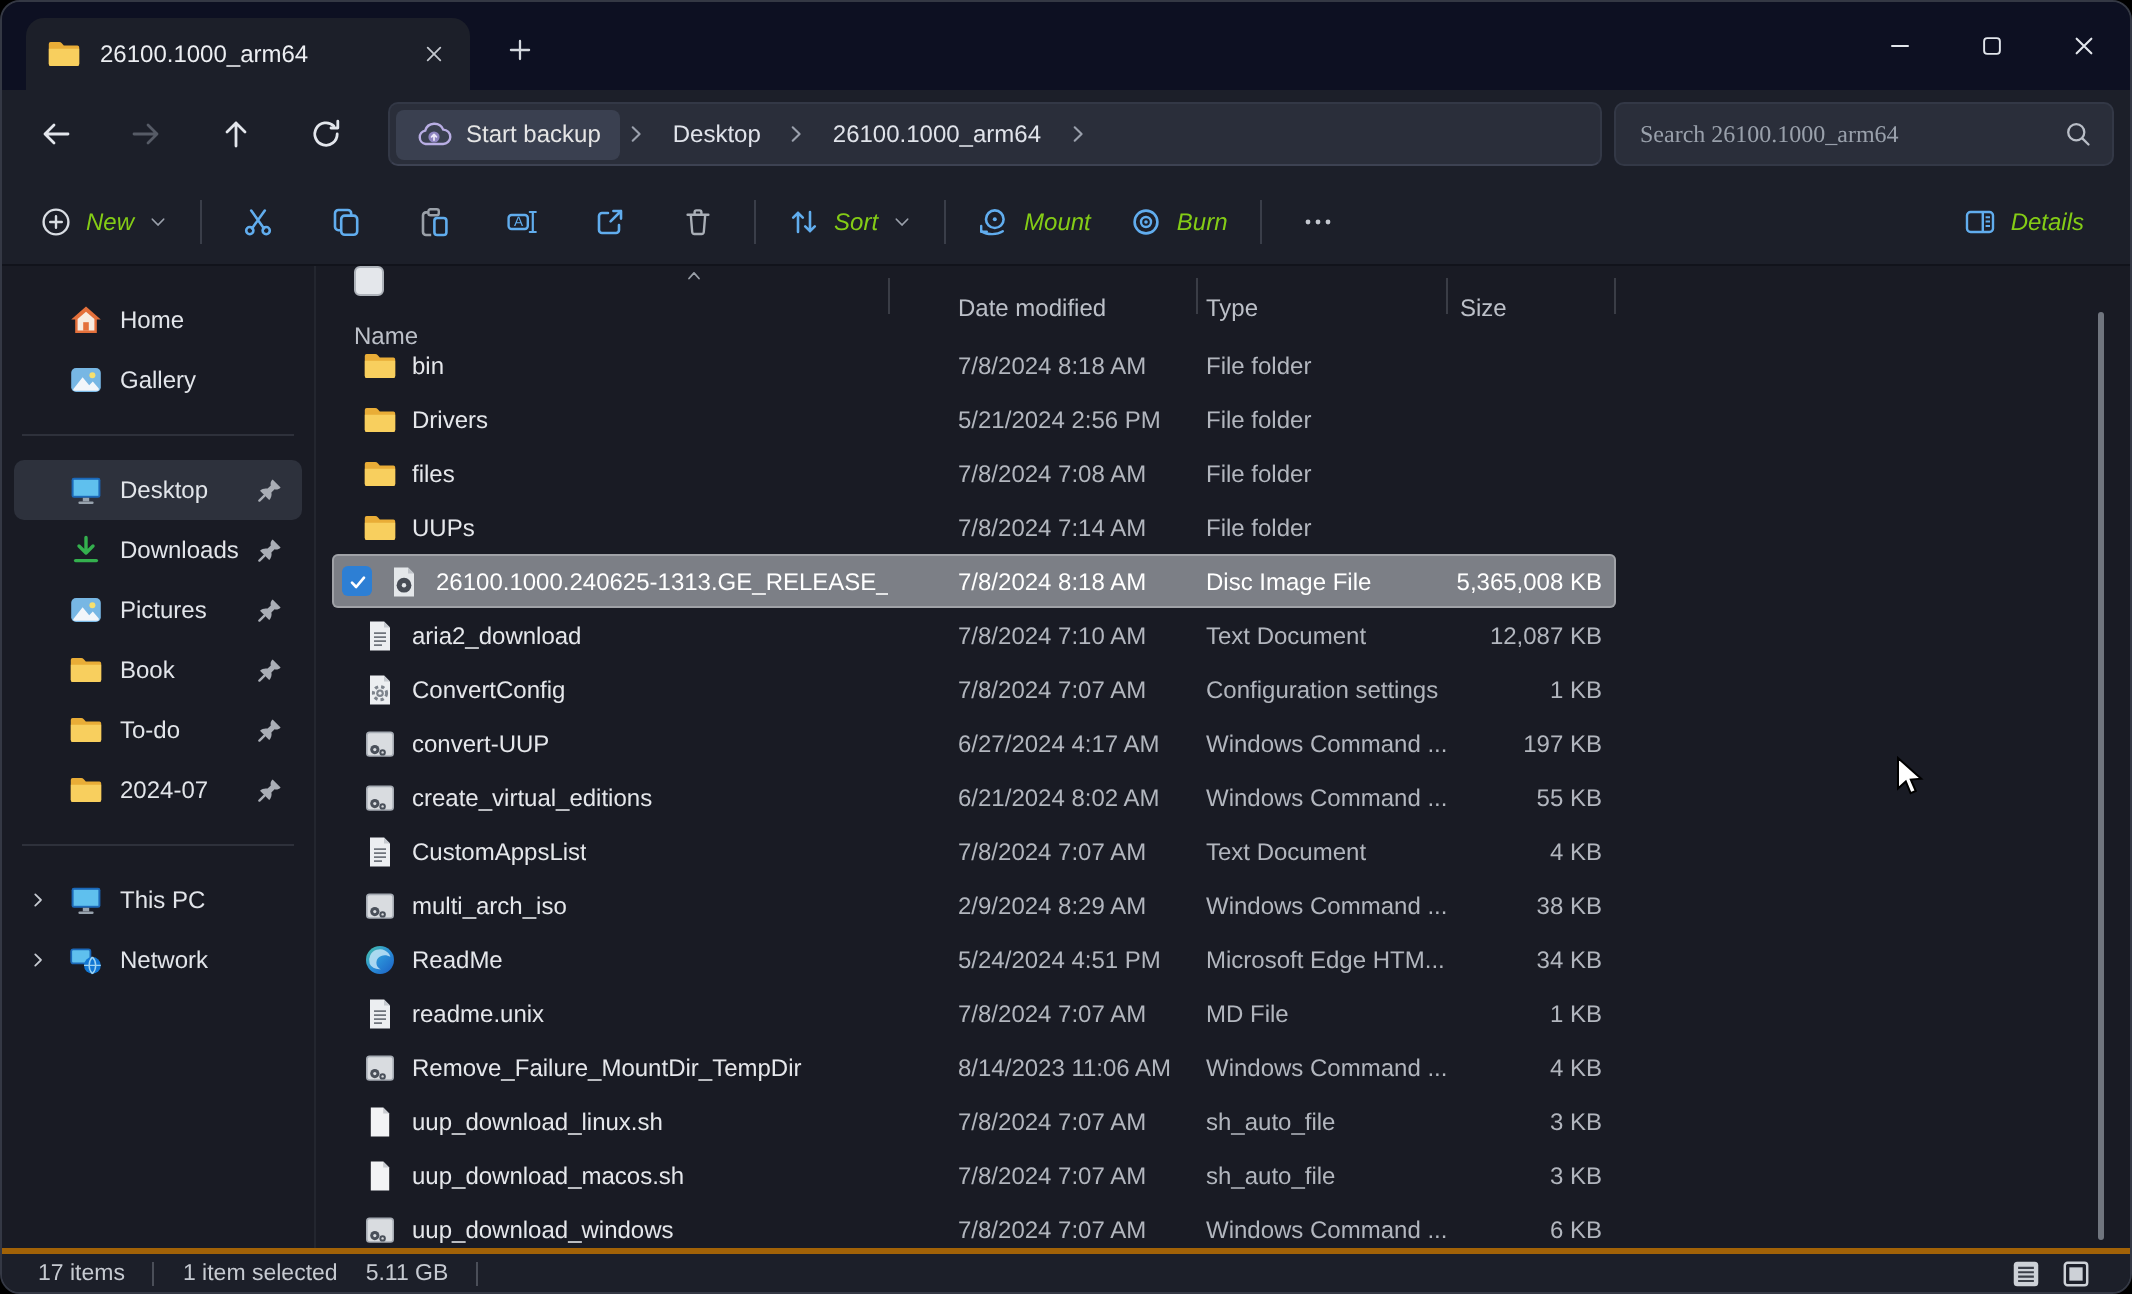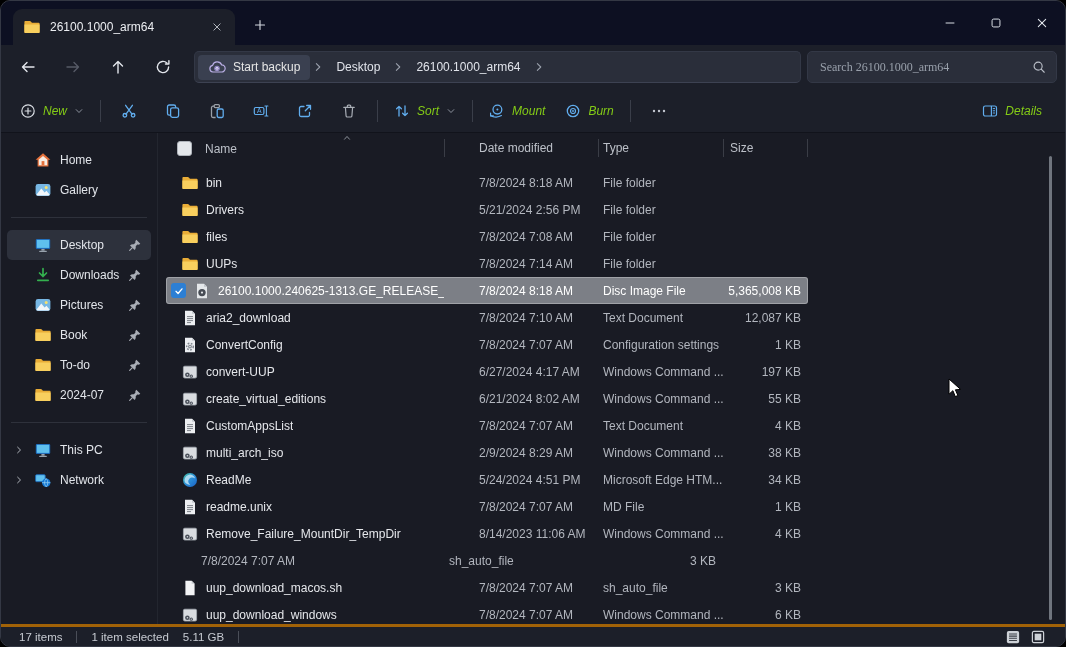--- a/index.html
+++ b/index.html
@@ -37,21 +37,21 @@
   
   .main{position:absolute;top:132px;left:0;right:0;bottom:22px;background:#191b24;}
   .sidebar{position:absolute;left:0;top:0;width:157px;height:100%;border-right:1px solid #23262f;padding-top:12px;}
   .side-item{position:relative;height:30px;margin:0 6px;border-radius:5px;display:flex;align-items:center;padding-left:28px;gap:9px;font-size:12px;color:#e2e5ea;}
   .side-item.selected{background:#2d313c;}
   .side-chev{position:absolute;left:7px;color:#c6cad1;display:flex;}
   .side-pin{position:absolute;right:10px;display:flex;}
   .side-divider{height:1px;background:#2e313b;margin:12px 10px;}
   .filelist{position:absolute;left:165px;top:0;width:660px;height:100%;}
   .listheader{position:relative;display:grid;grid-template-columns:278px 154px 125px 85px;width:642px;height:30px;align-items:center;color:#bcc0c8;font-size:12px;}
-  .lh-name{display:flex;align-items:flex-end;gap:13px;padding-left:11px;}
+  .lh-name{display:flex;align-items:flex-start;gap:13px;padding-left:11px;flex-direction:column;}
   .hdr-cbx{width:15px;height:15px;border-radius:3px;background:#e4e7eb;border:1px solid #aeb3ba;}
   .col-sep{position:absolute;top:6px;width:1px;height:18px;background:#3a3d46;}
   .sort-caret{position:absolute;left:176px;top:0px;color:#9aa0a8;display:flex;}
   .rows{position:absolute;top:36px;left:0;}
   .row{display:grid;grid-template-columns:278px 154px 125px 85px;width:642px;height:27px;align-items:center;font-size:12px;color:#b2b6be;border-radius:3px;}
   .c-name{display:flex;align-items:center;gap:8px;padding-left:16px;color:#e5e7eb;white-space:nowrap;overflow:hidden;}
   .c-date{padding-left:7px;white-space:nowrap;margin-left:28px;}
   .c-type{padding-left:5px;white-space:nowrap;overflow:hidden;}
   .c-size{text-align:right;padding-right:7px;white-space:nowrap;}
   .row.selected{background:#7c7f86;box-shadow:inset 0 0 0 1px rgba(255,255,255,.28);}
@@ -727,20 +727,26 @@
               <svg class="fic">
                 <use href="#i-cmd-file"></use>
               </svg>
               <span class="name-text">Remove_Failure_MountDir_TempDir</span>
             </div>
             <div class="c-date">8/14/2023 11:06 AM</div>
             <div class="c-type">Windows Command ...</div>
             <div class="c-size">4 KB</div>
           </div>
           <div class="row">
+            <div class="c-name">
+              <svg class="fic">
+                <use href="#i-plain-file"></use>
+              </svg>
+              <span class="name-text">uup_download_linux.sh</span>
+            </div>
             <div class="c-date">7/8/2024 7:07 AM</div>
             <div class="c-type">sh_auto_file</div>
             <div class="c-size">3 KB</div>
           </div>
           <div class="row">
             <div class="c-name">
               <svg class="fic">
                 <use href="#i-plain-file"></use>
               </svg>
               <span class="name-text">uup_download_macos.sh</span>

